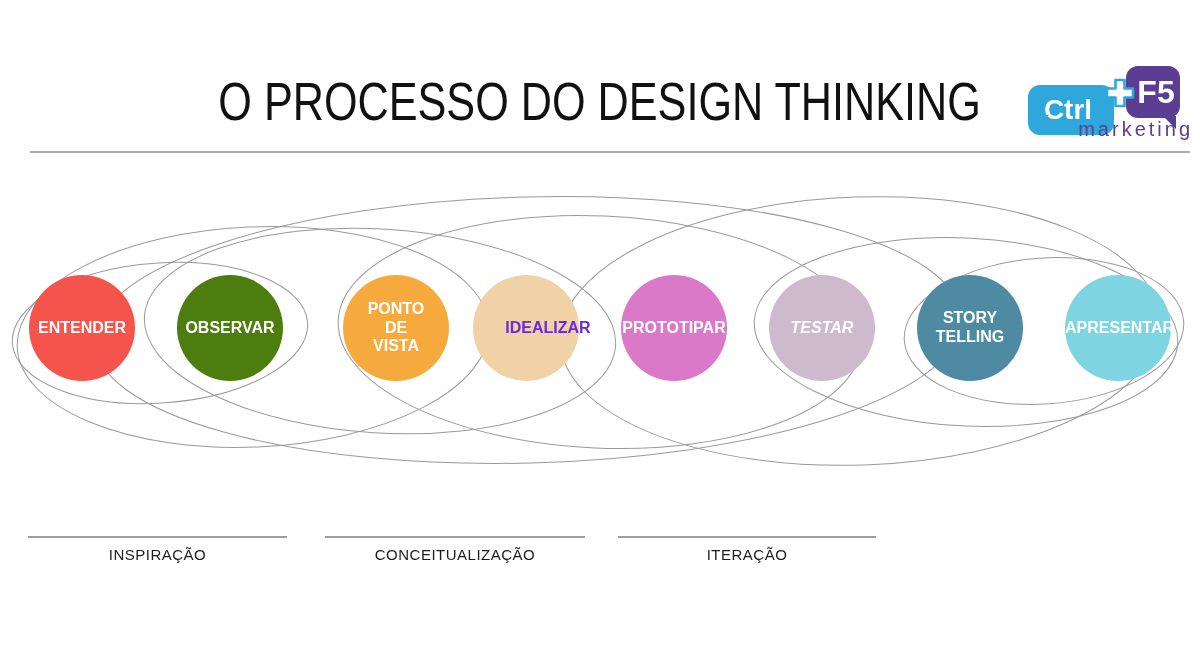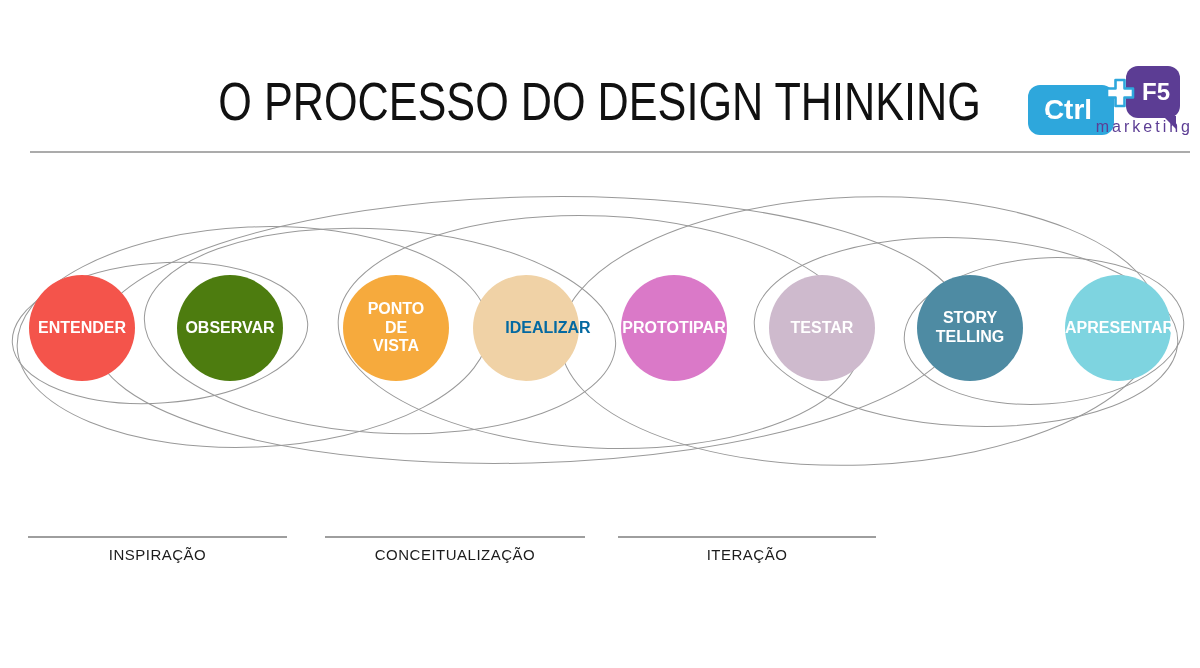--- a/index.html
+++ b/index.html
@@ -54,21 +54,21 @@
   #logo-ctrl {
     left: 1028px; top: 85px;
     width: 86px; height: 50px;
     font-size: 28px;
     padding-right: 6px;
     box-sizing: border-box;
   }
   #logo-f5 {
     left: 1126px; top: 66px;
     width: 54px; height: 52px;
-    font-size: 24px;
+    font-size: 32px;
     padding-left: 6px;
     box-sizing: border-box;
   }
   #logo-ctrl-tail {
     position: absolute;
     left: 1036px; top: 115px;
     width: 0; height: 0;
     border-top: 13px solid #2ea7dc;
     border-right: 13px solid transparent;
   }
@@ -82,21 +82,21 @@
   #logo-plus {
     position: absolute;
     left: 1104px; top: 77px;
     width: 32px; height: 32px;
   }
   #logo-tagline {
     position: absolute;
     left: 1000px; top: 118px;
     width: 193px;
     text-align: right;
-    font-size: 16px;
+    font-size: 20px;
     letter-spacing: 3px;
     font-weight: 400;
   }
   
   #loops-layer {
     position: absolute;
     left: 0; top: 0;
     width: 1200px; height: 668px;
   }
   .step-circle {
@@ -181,27 +181,27 @@
   </div>
   <div class="step-circle" style="left: 177px; background: #4d7c0f;">
     <div class="step-label" style="color: rgb(255, 255, 255);">OBSERVAR</div>
   </div>
   <div class="step-circle" style="left: 343px; background: rgb(246, 170, 61); justify-content: center;">
     <div class="step-label" style="color: rgb(255, 255, 255);">PONTO
 DE
 VISTA</div>
   </div>
   <div class="step-circle" style="left: 473px; background: rgb(240, 210, 166);">
-    <div class="step-label" style="color: #0369a1; padding-left: 44px;">IDEALIZAR</div>
+    <div class="step-label" style="color: #6d28d9; padding-left: 44px;">IDEALIZAR</div>
   </div>
   <div class="step-circle" style="left: 621px; background: rgb(218, 121, 200);">
     <div class="step-label" style="color: rgb(255, 255, 255);">PROTOTIPAR</div>
   </div>
   <div class="step-circle" style="left: 769px; background: rgb(206, 186, 205);">
-    <div class="step-label" style="color: rgb(255, 255, 255);">TESTAR</div>
+    <div class="step-label" style="color: rgb(255, 255, 255); font-style: italic;">TESTAR</div>
   </div>
   <div class="step-circle" style="left: 917px; background: rgb(78, 139, 163);">
     <div class="step-label" style="color: rgb(255, 255, 255);">STORY
 TELLING</div>
   </div>
   <div class="step-circle" style="left: 1065px; background: rgb(126, 212, 224);">
     <div class="step-label" style="color: rgb(255, 255, 255);">APRESENTAR</div>
   </div>
 
   <div class="phase" id="phase-0">

